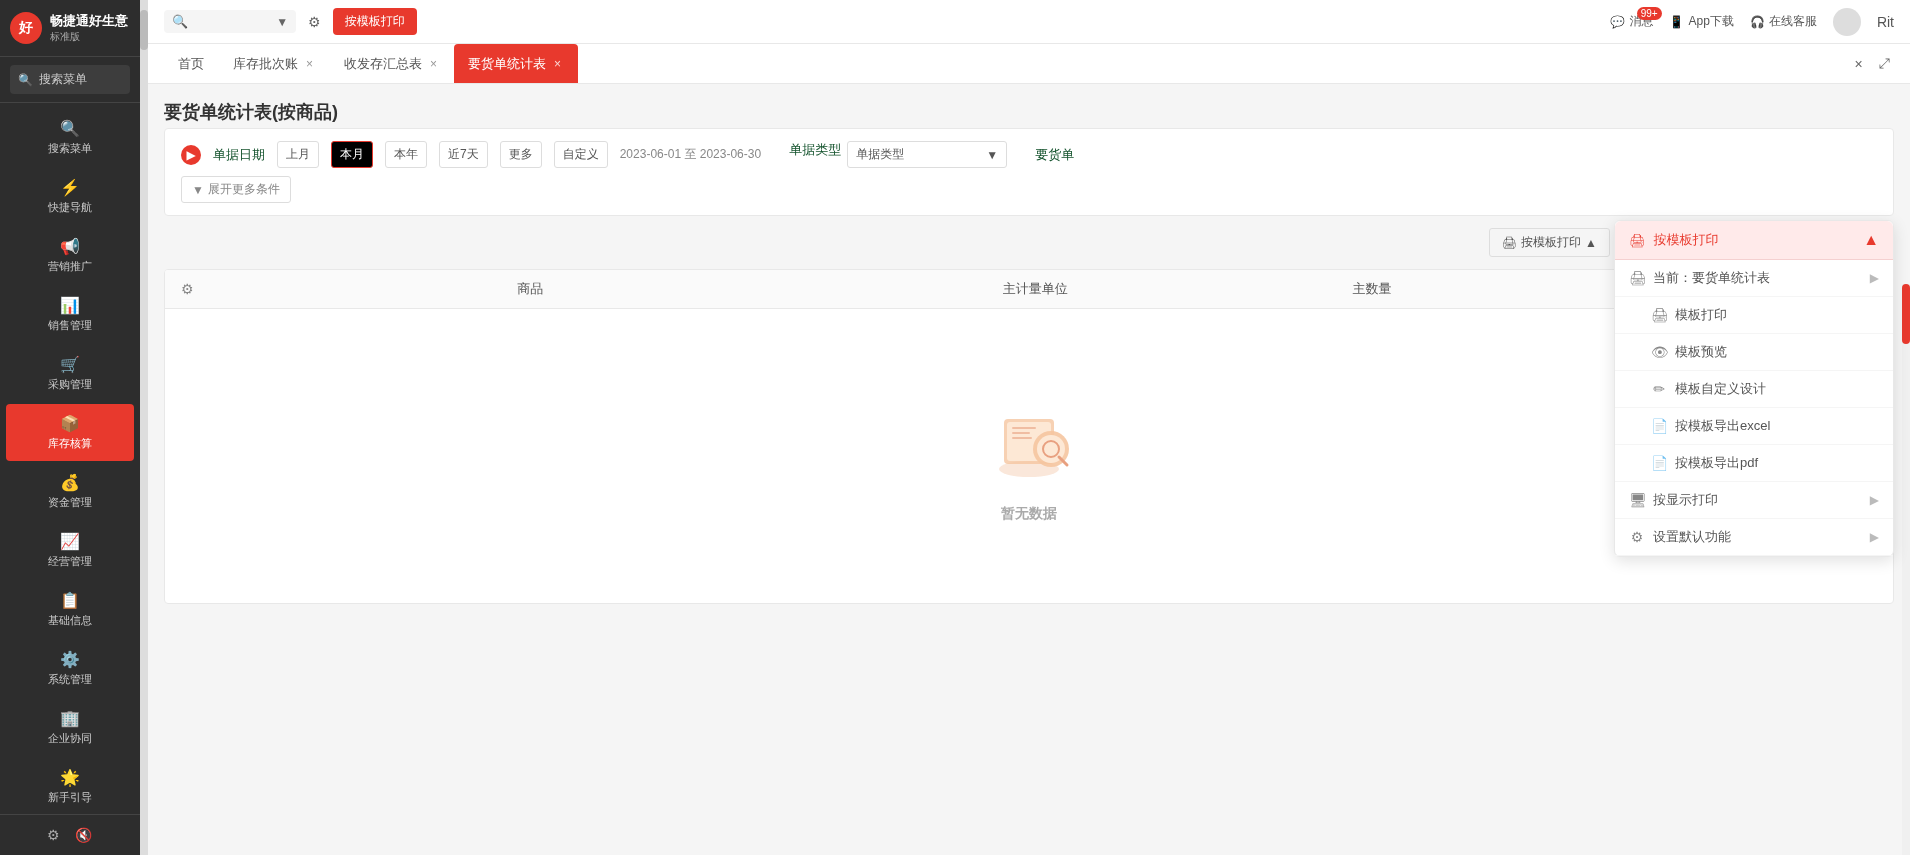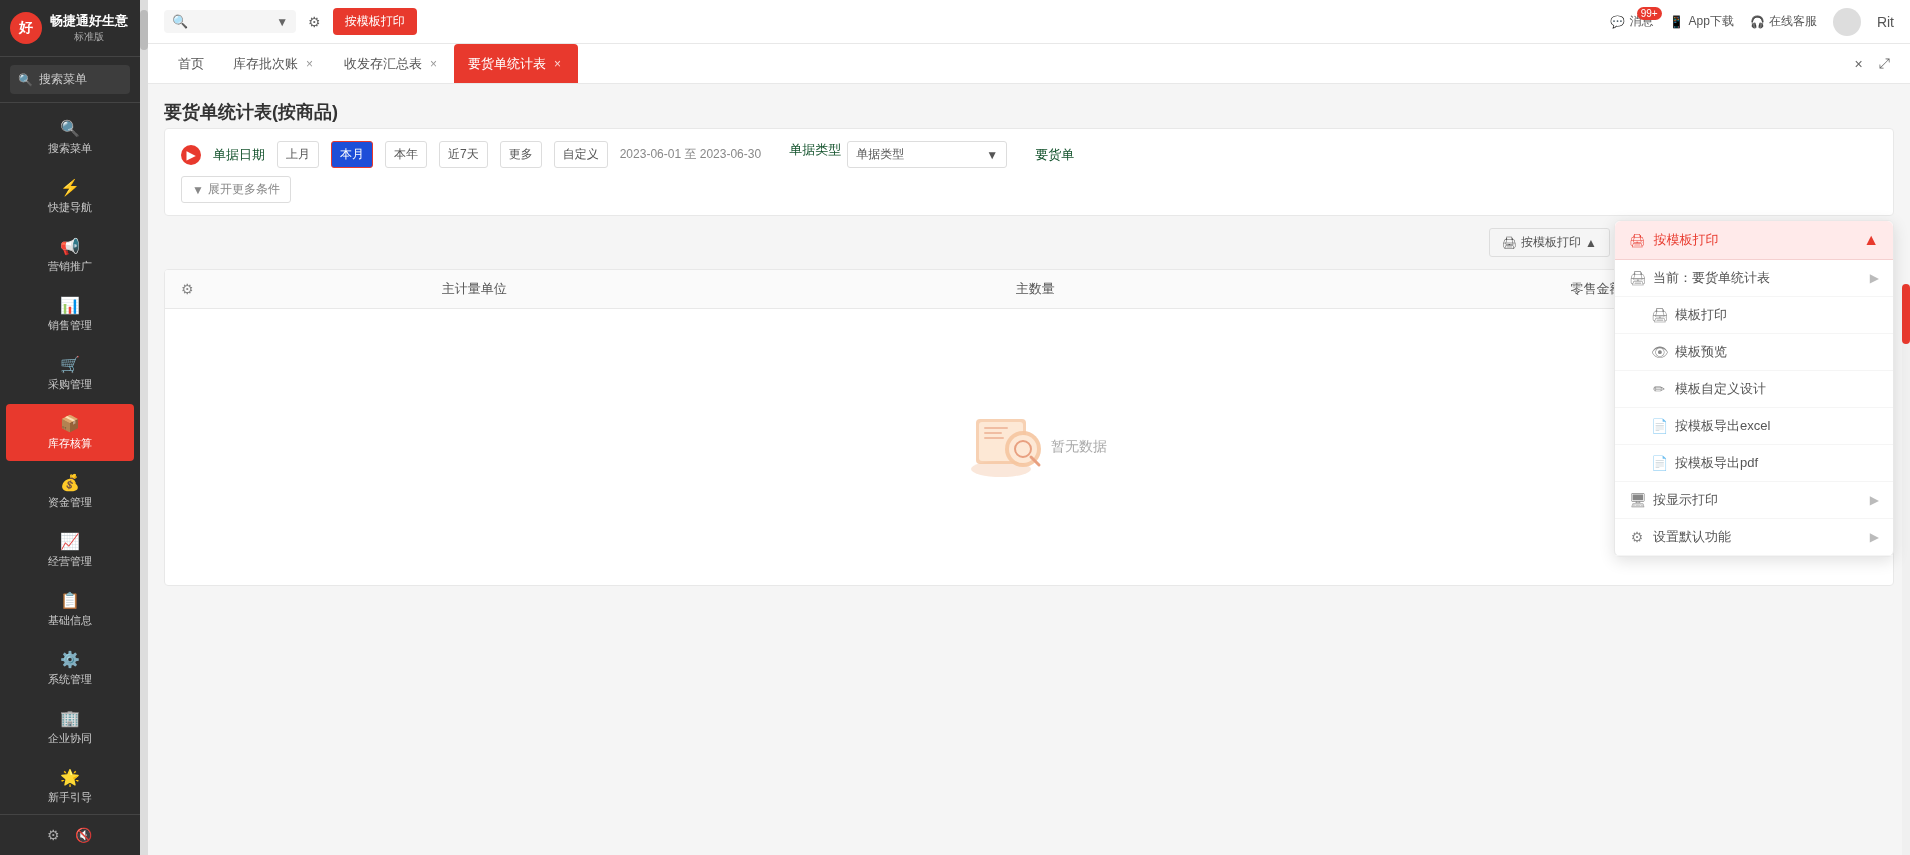--- a/index.html
+++ b/index.html
@@ -31,21 +31,20 @@
       color: white;
       font-size: 14px;
       font-weight: bold;
       flex-shrink: 0;
     }
     .sidebar-logo-text {
       margin-left: 8px;
       color: white;
       font-size: 12px;
       line-height: 1.3;
-      text-align: center;
     }
     .sidebar-logo-text .main-title { font-size: 13px; font-weight: bold; }
     .sidebar-logo-text .sub-title { font-size: 10px; color: #aaa; }
 
     .sidebar-search {
       padding: 8px 10px;
       border-bottom: 1px solid #444;
     }
     .sidebar-search-btn {
       width: 100%;
@@ -306,21 +305,21 @@
     .date-btn {
       background: none;
       border: 1px solid #ddd;
       padding: 4px 8px;
       border-radius: 3px;
       cursor: pointer;
       font-size: 12px;
       color: #555;
     }
     .date-btn.active {
-      background: #1d4ed8;
+      background: #000000;
       color: white;
       border-color: #e8392d;
     }
     .date-range { color: #888; font-size: 12px; }
     .filter-select {
       display: flex;
       align-items: center;
       border: 1px solid #ddd;
       border-radius: 3px;
       padding: 4px 8px;
@@ -404,24 +403,25 @@
       color: #555;
       font-size: 13px;
       text-align: center;
       font-weight: 500;
     }
     .col-header.product { flex: 2; }
 
     
     .empty-state {
       display: flex;
-      flex-direction: row;
+      flex-direction: column;
       align-items: center;
       justify-content: center;
       padding: 80px 20px;
+      font-weight: bold;
     }
     .empty-icon {
       width: 100px;
       height: 100px;
       margin-bottom: 16px;
     }
     .empty-text {
       color: #aaa;
       font-size: 14px;
     }
@@ -704,20 +704,21 @@
         <span>设置</span>
       </button>
       <button class="toolbar-btn primary-btn">
         <span>查询</span>
       </button>
     </div>
 
     <div class="data-table">
       <div class="table-header">
         <button class="col-settings-btn">⚙</button>
+        <div class="col-header product">商品</div>
         <div class="col-header">主计量单位</div>
         <div class="col-header">主数量</div>
         <div class="col-header">零售金额</div>
       </div>
 
       <div class="empty-state">
         <div class="empty-icon">
           <svg width="100" height="100" viewBox="0 0 100 100">
             <ellipse cx="50" cy="80" rx="30" ry="8" fill="#f5d0b5" opacity="0.5"></ellipse>
             <rect x="25" y="30" width="50" height="45" rx="4" fill="#f5c5a0" opacity="0.8"></rect>

